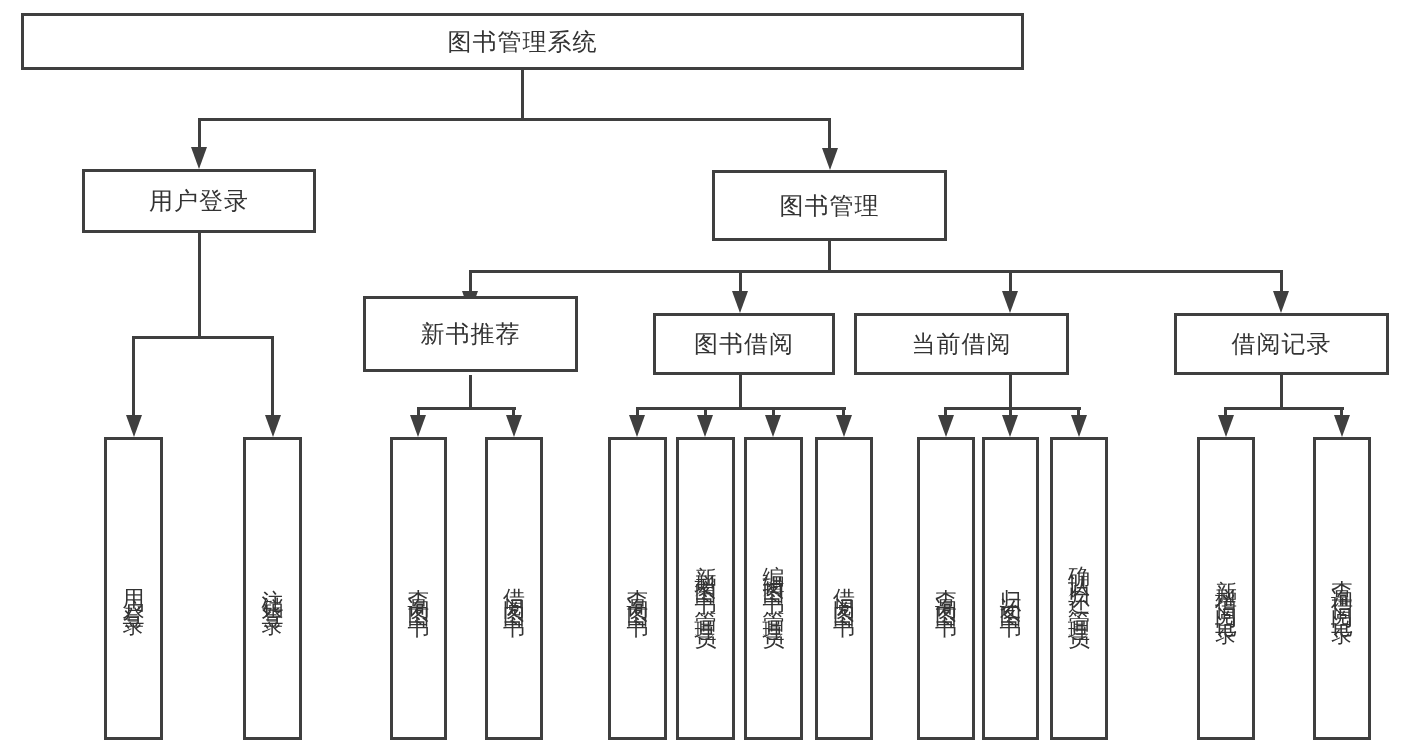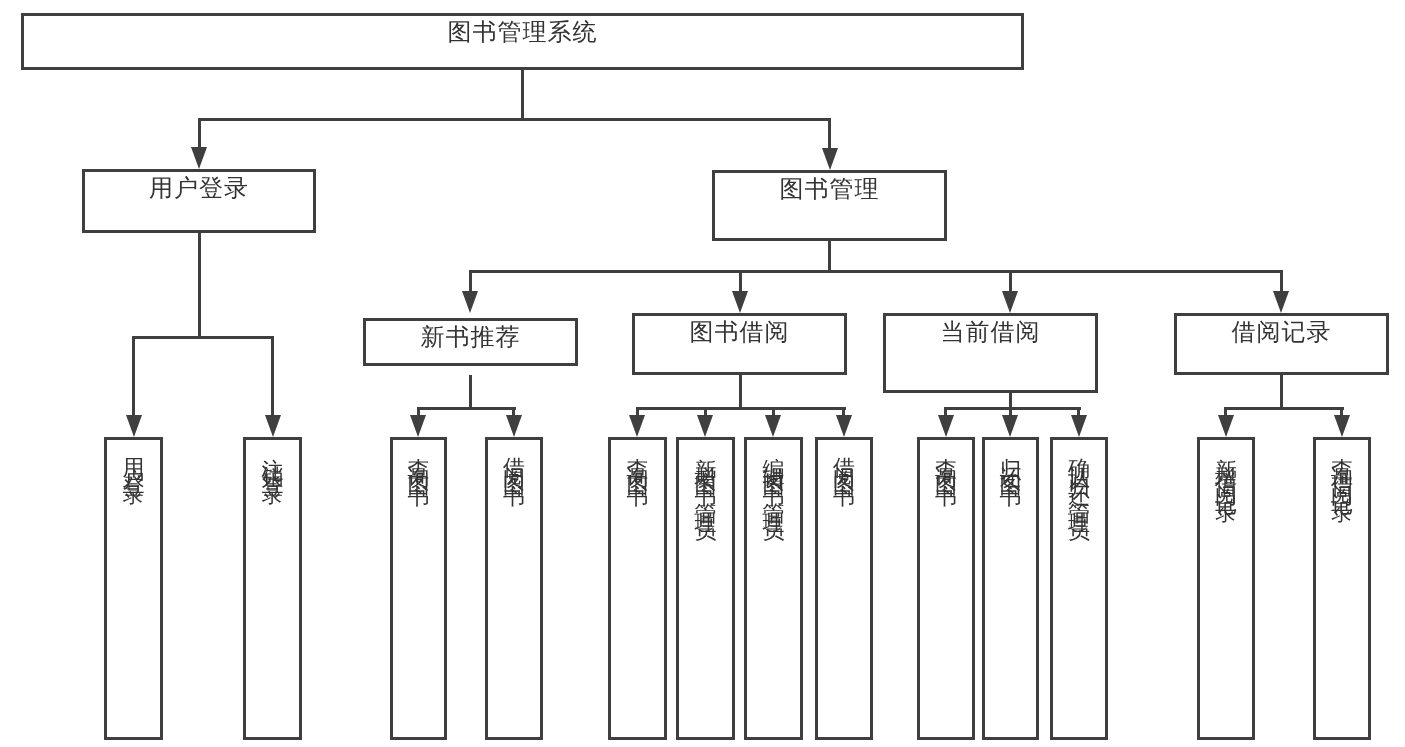--- a/index.html
+++ b/index.html
@@ -18,20 +18,21 @@
     height: 747px;
     background: var(--background);
     overflow: hidden;
   }
   .box {
     position: absolute;
     border: 3px solid var(--line);
     background: #ffffff;
     color: var(--text);
     display: flex;
+    align-items: center;
     justify-content: center;
   }
   .box.h span {
     font-size: 24px;
     letter-spacing: 1px;
     white-space: nowrap;
   }
   .box.v .vtext {
     writing-mode: vertical-rl;
     text-orientation: mixed;
@@ -132,27 +133,27 @@
     <span>图书管理系统</span>
   </div>
 
   <div class="box h" style="left:82px;top:169px;width:234px;height:64px">
     <span>用户登录</span>
   </div>
   <div class="box h" style="left:712px;top:170px;width:235px;height:71px">
     <span>图书管理</span>
   </div>
 
-  <div class="box h" style="left:363px;top:318px;width:215px;height:48px">
+  <div class="box h" style="left:363px;top:296px;width:215px;height:76px">
     <span>新书推荐</span>
   </div>
-  <div class="box h" style="left:632px;top:313px;width:215px;height:62px">
+  <div class="box h" style="left:653px;top:313px;width:182px;height:62px">
     <span>图书借阅</span>
   </div>
-  <div class="box h" style="left:883px;top:313px;width:215px;height:80px">
+  <div class="box h" style="left:854px;top:313px;width:215px;height:62px">
     <span>当前借阅</span>
   </div>
   <div class="box h" style="left:1174px;top:313px;width:215px;height:62px">
     <span>借阅记录</span>
   </div>
 
   <div class="box v" style="left:104px;top:437px;width:59px;height:303px">
     <span class="vtext">用户登录</span>
   </div>
   <div class="box v" style="left:243px;top:437px;width:59px;height:303px">

